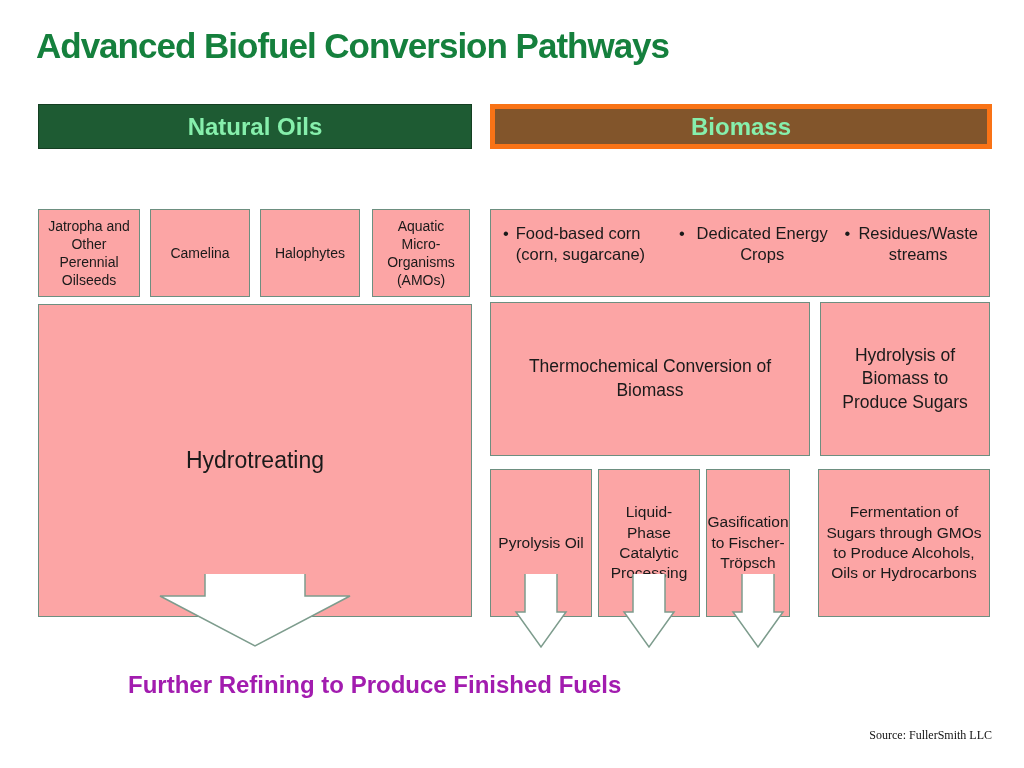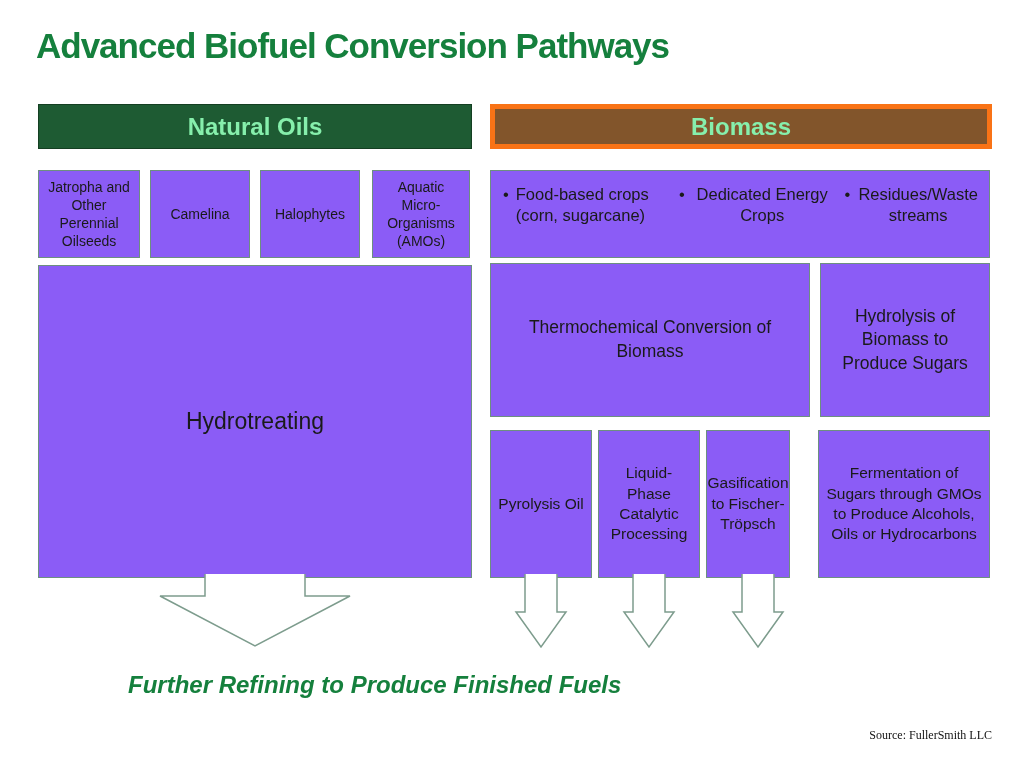--- a/index.html
+++ b/index.html
@@ -5,22 +5,22 @@
   html,body{margin:0;padding:0;background:#ffffff;}
   body{width:1024px;height:768px;position:relative;overflow:hidden;
        font-family:"Liberation Sans",sans-serif;color:#1a1a1a;}
   .abs{position:absolute;box-sizing:border-box;}
   .slide-title{left:36px;top:26px;width:900px;font-size:35px;font-weight:700;
        letter-spacing:-1px;color:#15803d;}
   .col-header{height:45px;display:flex;align-items:center;justify-content:center;
        color:#86efac;font-size:24px;font-weight:700;}
   .hdr-green{left:38px;top:104px;width:434px;background:#1E5B33;border:1px solid #143f22;}
   .hdr-brown{left:490px;top:104px;width:502px;background:#82552B;border:5px solid #f97316;}
-  .box{border:1.5px solid #6d8f80;background:#8b5cf6;display:flex;
-       align-items:center;justify-content:center;text-align:center;}
+  .box{border:1.5px solid #6d8f80;background:#fca5a5;display:flex;
+       align-items:center;justify-content:center;text-align:center;margin-top:39px;}
   .feed{top:170px;height:88px;font-size:14px;line-height:1.3;padding:2px 5px;}
   .f1{left:38px;width:102px;}
   .f2{left:150px;width:100px;}
   .f3{left:260px;width:100px;}
   .f4{left:372px;width:98px;}
   .hydro{left:38px;top:265px;width:434px;height:313px;font-size:23px;}
   .bio-feed{left:490px;top:170px;width:500px;height:88px;align-items:flex-start;
        justify-content:flex-start;padding:13px 10px 0 12px;display:flex;}
   .bullet-item{display:flex;font-size:16.5px;line-height:1.25;}
   .bullet-glyph{margin-right:7px;}
@@ -28,21 +28,21 @@
   .bi2{width:160px;text-align:center;margin-left:8px;}
   .bi3{width:140px;text-align:center;margin-left:12px;}
   .thermo{left:490px;top:263px;width:320px;height:154px;font-size:17.5px;padding:0 30px;line-height:1.35;}
   .hydrol{left:820px;top:263px;width:170px;height:154px;font-size:17.5px;padding:0 12px;line-height:1.35;}
   .out{top:430px;height:148px;font-size:15.5px;line-height:1.32;padding:4px 7px;}
   .o1{left:490px;width:102px;}
   .o2{left:598px;width:102px;}
   .o3{left:706px;width:84px;}
   .o4{left:818px;width:172px;}
   .arrow-svg{position:absolute;z-index:5;}
-  .further{left:128px;top:671px;font-size:24px;font-weight:700;color:#15803d;font-style:italic;}
+  .further{left:128px;top:671px;font-size:24px;font-weight:700;color:#a21caf;}
   .source{left:760px;top:728px;width:232px;text-align:right;
        font-family:"Liberation Serif",serif;font-size:12px;color:#111;}
 </style>
 </head>
 <body>
 
 <div class="abs slide-title">Advanced Biofuel Conversion Pathways</div>
 
 <div class="abs col-header hdr-green">
   <span>Natural Oils</span>
@@ -65,21 +65,21 @@
 </div>
 
 <div class="abs box hydro">
   <span>Hydrotreating</span>
 </div>
 
 <div class="abs box bio-feed">
   <div class="bullet-item bi1">
     <span class="bullet-glyph">•</span>
     <span>
-      <span>Food-based crops</span><br>
+      <span>Food-based corn</span><br>
       <span>(corn, sugarcane)</span>
     </span>
   </div>
   <div class="bullet-item bi2">
     <span class="bullet-glyph">•</span>
     <span style="width:100%">
       <span>Dedicated Energy</span><br>
       <span>Crops</span>
     </span>
   </div>

